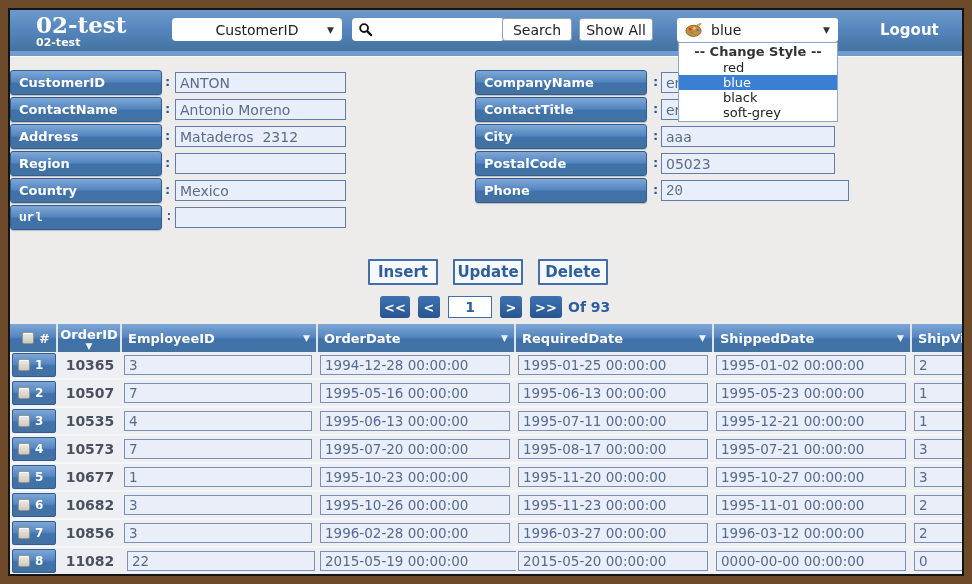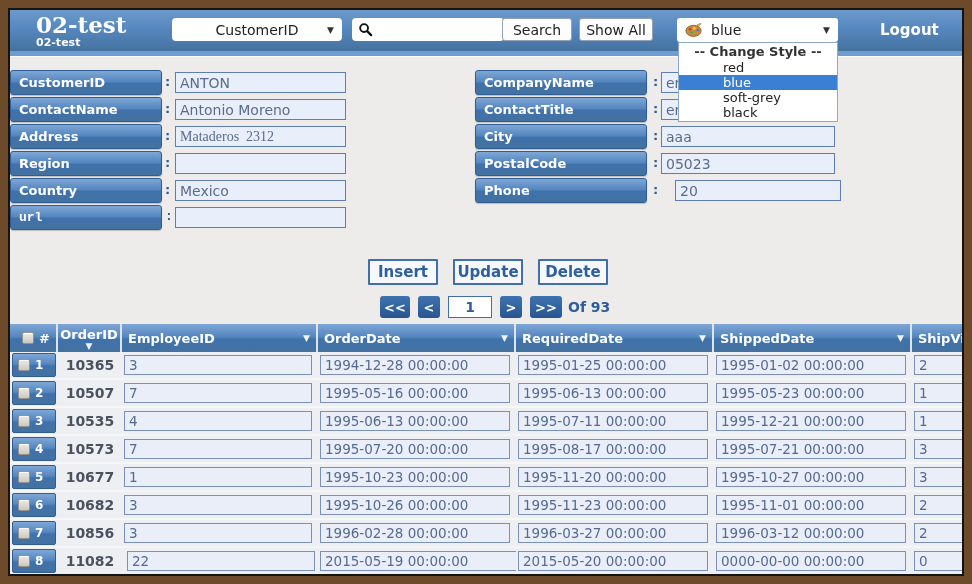--- a/index.html
+++ b/index.html
@@ -102,40 +102,40 @@
     <span>blue</span>
     <span class="caret">▼</span>
   </div>
   <div class="logout">Logout</div>
 
   <div class="stylelist">
     <div class="opt0">-- Change Style --</div>
     <div id="style-options">
         <div class="opt">red</div>
         <div class="opt sel">blue</div>
+        <div class="opt">black</div>
         <div class="opt">soft-grey</div>
-        <div class="opt">black</div>
       </div>
   </div>
 
   <div id="form-left">
       <div class="frow" style="left: 0px; top: 60px; width: 420px;">
         <div class="flabel" style="width: 152px;">CustomerID</div>
         <div class="fcolon" style="left: 155px;">:</div>
         <input class="finput" value="ANTON" style="left: 165px; width: 171px;">
       </div>
       <div class="frow" style="left: 0px; top: 87px; width: 420px;">
         <div class="flabel" style="width: 152px;">ContactName</div>
         <div class="fcolon" style="left: 155px;">:</div>
         <input class="finput" value="Antonio Moreno" style="left: 165px; width: 171px;">
       </div>
       <div class="frow" style="left: 0px; top: 114px; width: 420px;">
         <div class="flabel" style="width: 152px;">Address</div>
         <div class="fcolon" style="left: 155px;">:</div>
-        <input class="finput" value="Mataderos  2312" style="left: 165px; width: 171px; font-family: Liberation Serif, serif;">
+        <input class="finput" value="Mataderos  2312" style="left: 165px; width: 171px;">
       </div>
       <div class="frow" style="left: 0px; top: 141px; width: 420px;">
         <div class="flabel" style="width: 152px;">Region</div>
         <div class="fcolon" style="left: 155px;">:</div>
         <input class="finput" style="left: 165px; width: 171px;">
       </div>
       <div class="frow" style="left: 0px; top: 168px; width: 420px;">
         <div class="flabel" style="width: 152px;">Country</div>
         <div class="fcolon" style="left: 155px;">:</div>
         <input class="finput" value="Mexico" style="left: 165px; width: 171px;">
@@ -163,21 +163,21 @@
         <input class="finput" value="aaa" style="left: 186px; width: 174px;">
       </div>
       <div class="frow" style="left: 465px; top: 141px; width: 420px;">
         <div class="flabel" style="width: 172px;">PostalCode</div>
         <div class="fcolon" style="left: 178px;">:</div>
         <input class="finput" value="05023" style="left: 186px; width: 174px;">
       </div>
       <div class="frow" style="left: 465px; top: 168px; width: 420px;">
         <div class="flabel" style="width: 172px;">Phone</div>
         <div class="fcolon" style="left: 178px;">:</div>
-        <input class="finput" value="20" style="left: 200px; width: 166px;">
+        <input class="finput" value="20" style="left: 186px; width: 188px; font-family: Liberation Mono, monospace;">
       </div>
     </div>
 
   <div class="abtn" style="left:358px">Insert</div>
   <div class="abtn" style="left:443px">Update</div>
   <div class="abtn" style="left:528px">Delete</div>
 
   <div class="pbtn" style="left:370px;width:30px">&lt;&lt;</div>
   <div class="pbtn" style="left:408px;width:22px">&lt;</div>
   <input class="pageinput" value="1" style="">

